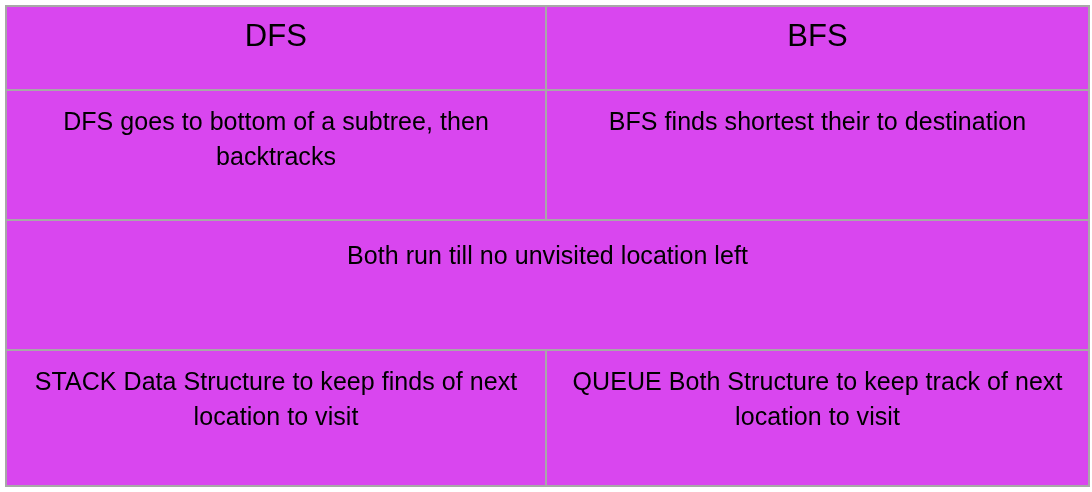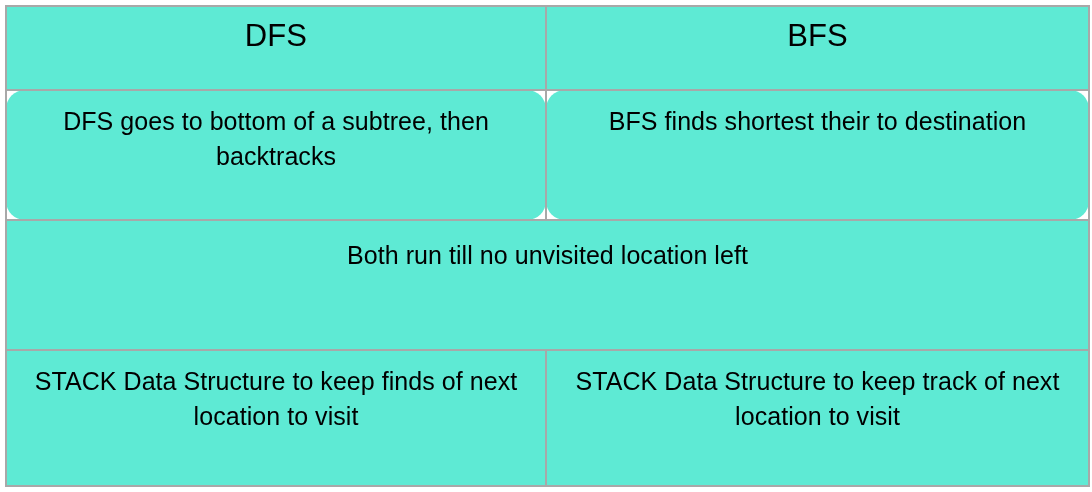--- a/index.html
+++ b/index.html
@@ -31,21 +31,21 @@
     width: 1083px;
     height: 482px;
     border-collapse: collapse;
     table-layout: fixed;
     background: #ffffff;
   }
 
   table.compare td,
   table.compare th {
     border: 2px solid #a8a8a8;
-    background: #5eead4;
+    background: #d946ef;
     text-align: center;
     vertical-align: top;
     padding: 0;
     margin: 0;
     font-weight: normal;
     color: #000000;
   }
 
   
   col.col-left  { width: 540px; }
@@ -58,21 +58,21 @@
     font-size: 31px;
     line-height: 34px;
     padding-top: 12px;
     padding-left: 14px;
     padding-right: 14px;
     letter-spacing: 0.1px;
   }
 
   
   tr.row-1 td { height: 105px; }
-  tr.row-2 td { height: 103px; border-radius: 19px; }
+  tr.row-2 td { height: 103px; }
   tr.row-merged td { height: 102px; }
   tr.row-last td { height: 107px; }
 
   .cell-text {
     font-size: 25px;
     line-height: 35px;
     padding-top: 13px;
     padding-left: 14px;
     padding-right: 14px;
     letter-spacing: 0.05px;
@@ -116,19 +116,19 @@
         <td colspan="2">
           <div class="cell-text merged">Both run till no unvisited location left</div>
         </td>
       </tr>
 
       <tr class="row-last">
         <td>
           <div class="cell-text">STACK Data Structure to keep finds of next location to visit</div>
         </td>
         <td>
-          <div class="cell-text">STACK Data Structure to keep track of next location to visit</div>
+          <div class="cell-text">QUEUE Both Structure to keep track of next location to visit</div>
         </td>
       </tr>
 
     </tbody>
   </table>
 </div>
 
 </body></html>

